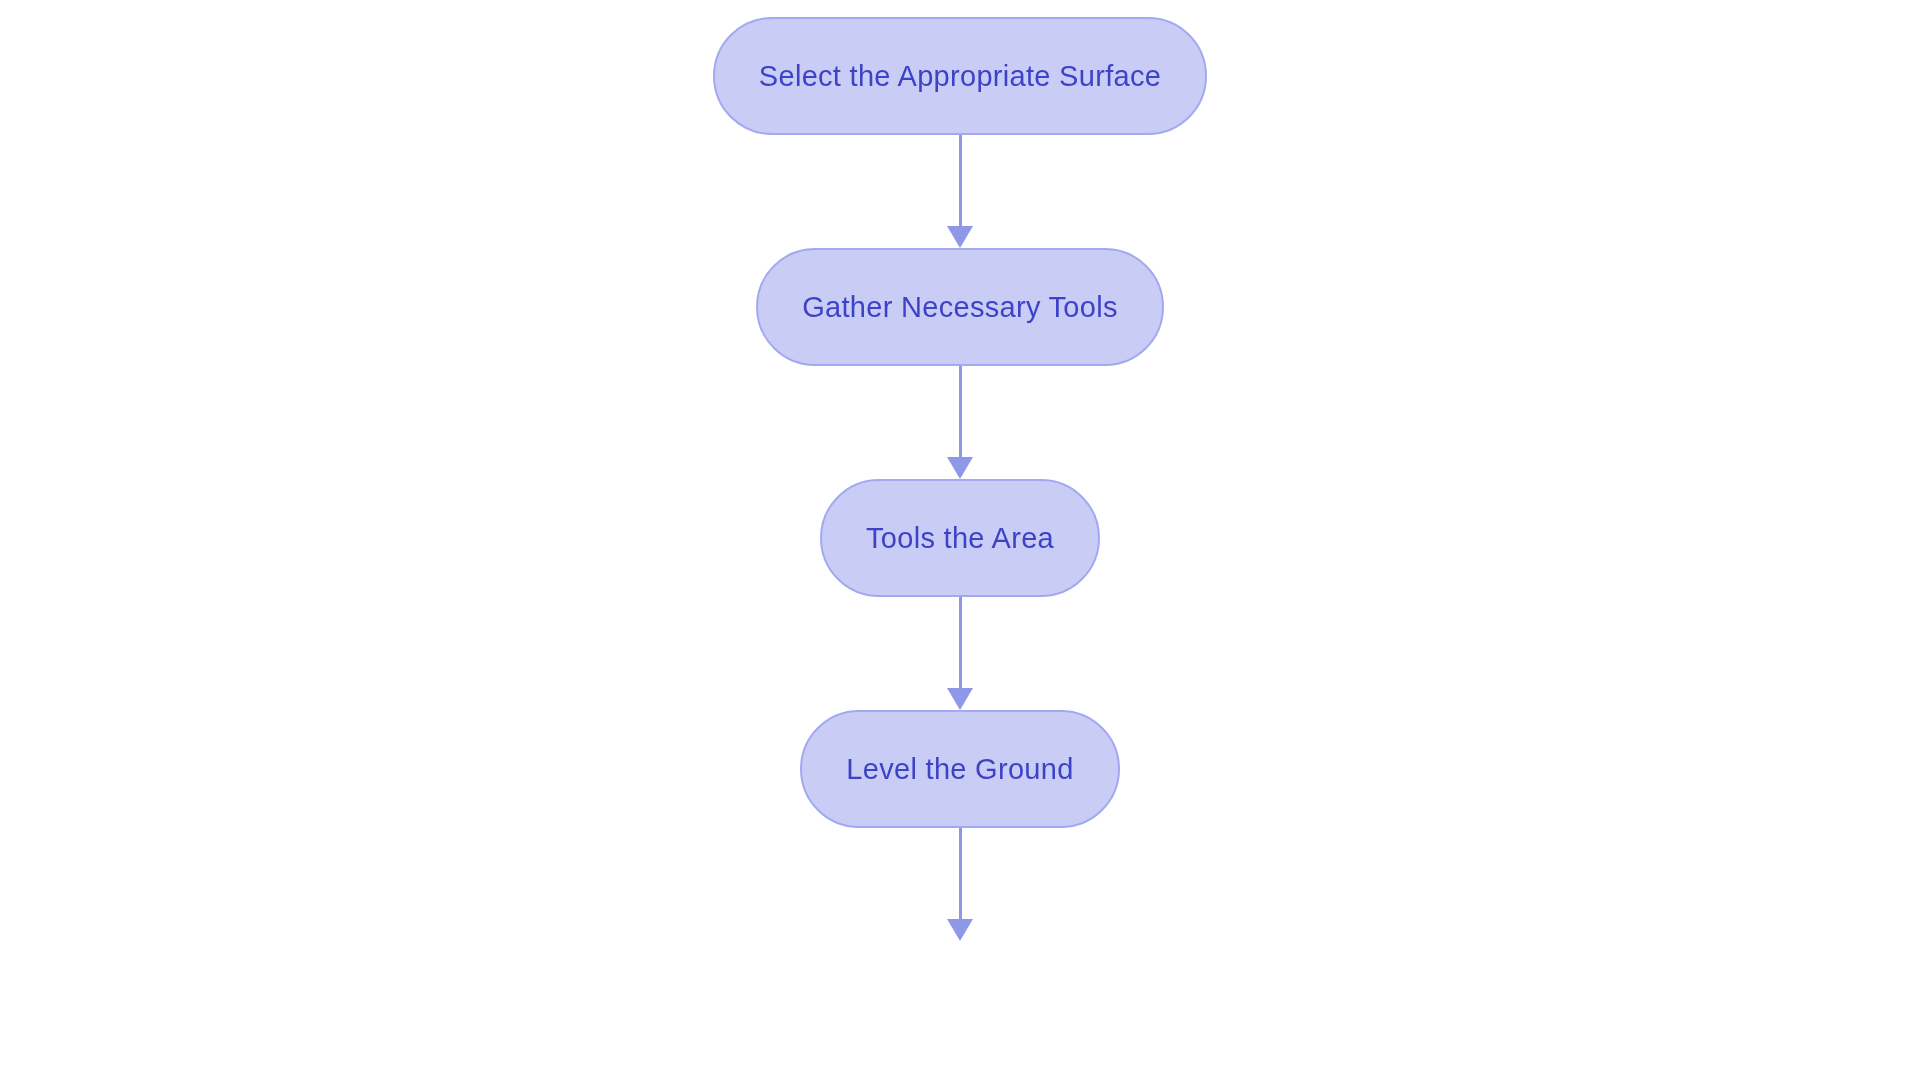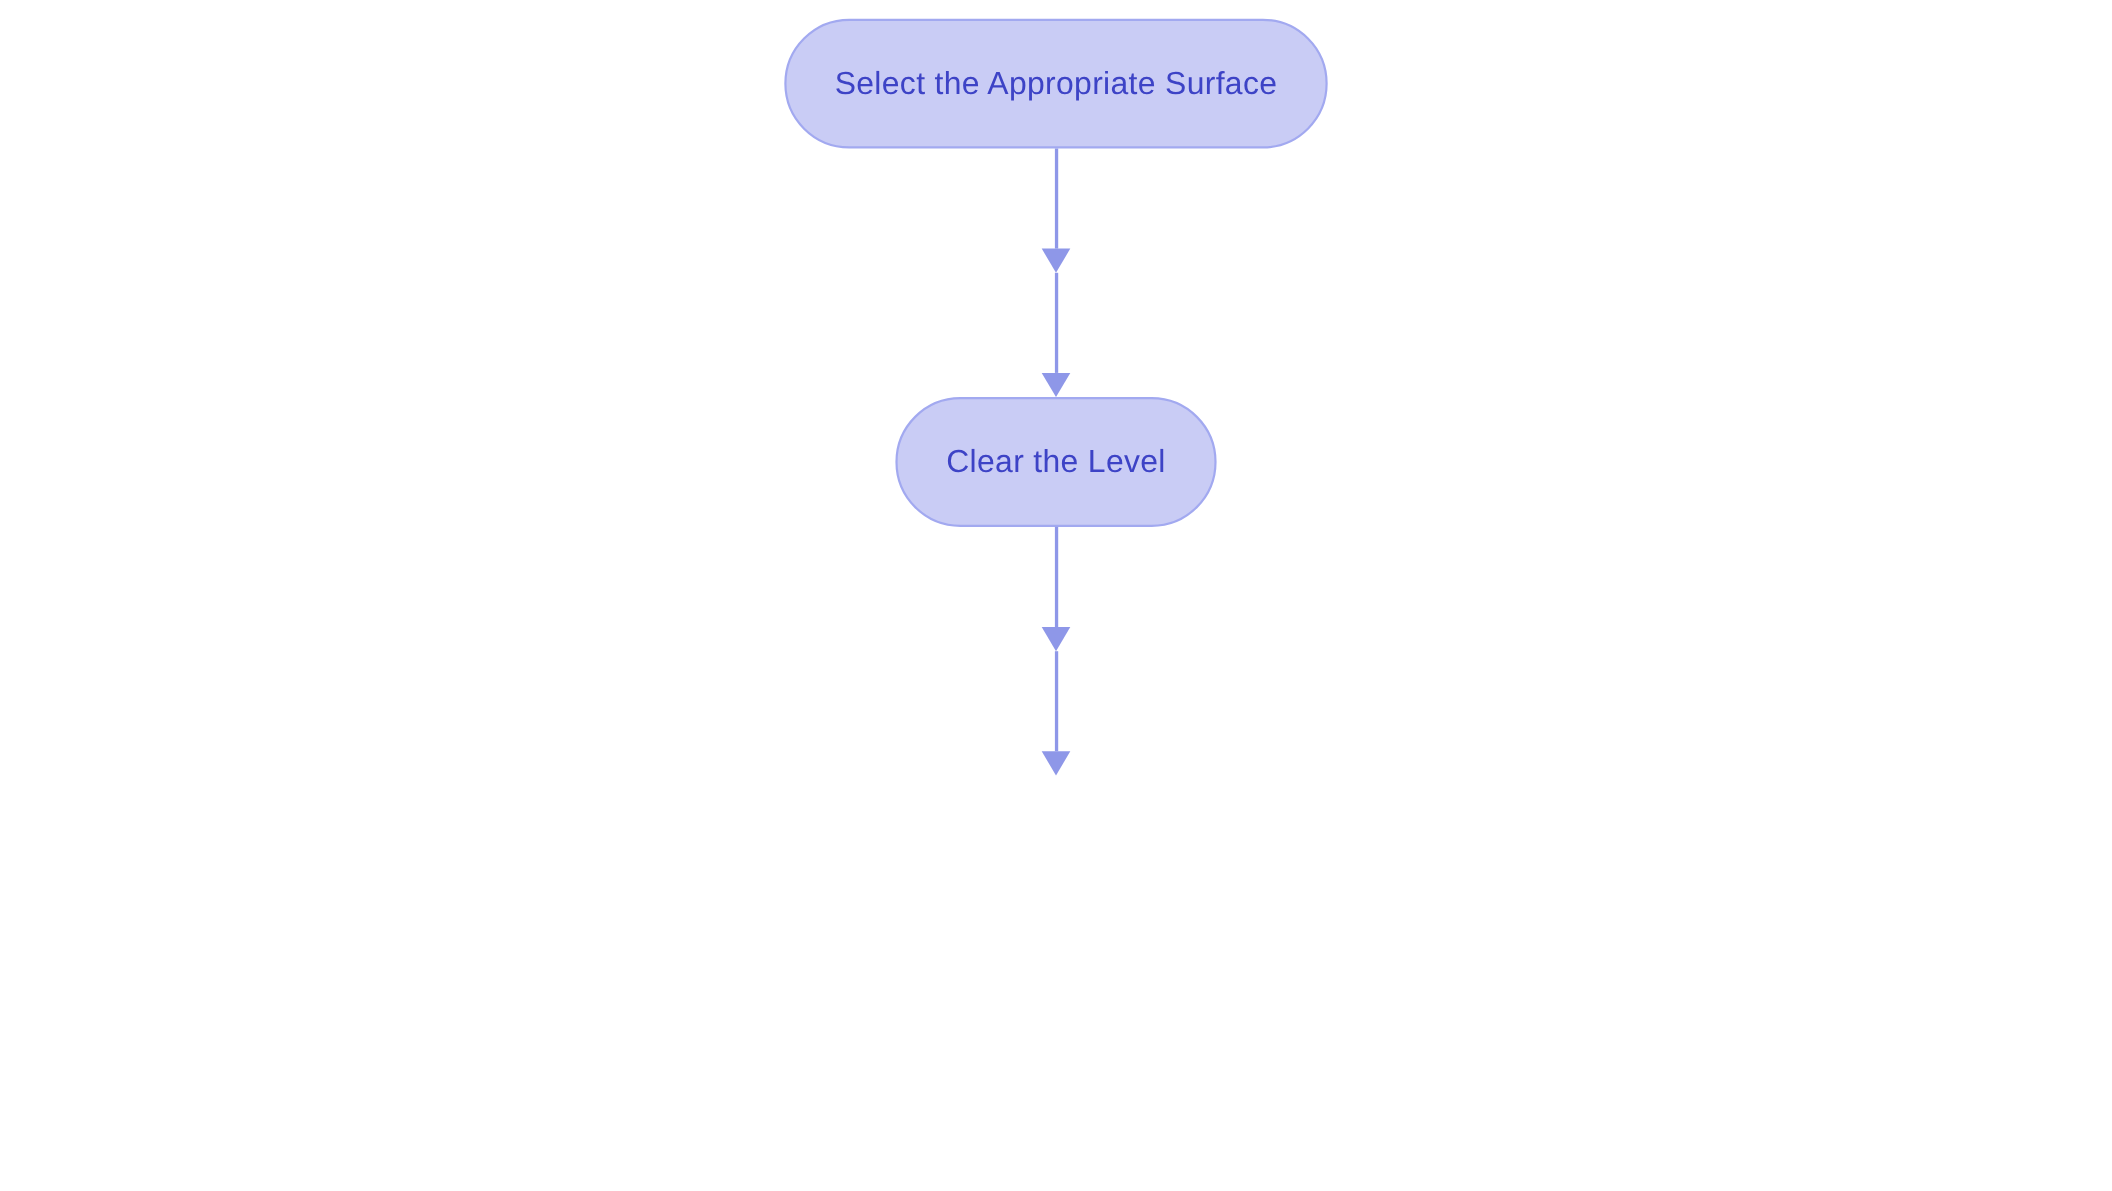--- a/index.html
+++ b/index.html
@@ -70,35 +70,41 @@
 
   <div class="flow-node">
     <span class="node-label">Select the Appropriate Surface</span>
   </div>
 
   <div class="connector">
     <div class="shaft"></div>
     <div class="arrowhead"></div>
   </div>
 
+  <div class="flow-node">
+    <span class="node-label">Gather Necessary Tools</span>
+  </div>
 
   <div class="connector">
     <div class="shaft"></div>
     <div class="arrowhead"></div>
   </div>
 
   <div class="flow-node">
-    <span class="node-label">Clear the Level</span>
+    <span class="node-label">Tools the Area</span>
   </div>
 
   <div class="connector">
     <div class="shaft"></div>
     <div class="arrowhead"></div>
   </div>
 
+  <div class="flow-node">
+    <span class="node-label">Level the Ground</span>
+  </div>
 
   <div class="connector">
     <div class="shaft"></div>
     <div class="arrowhead"></div>
   </div>
 
 
 </div>
 
 </body></html>

